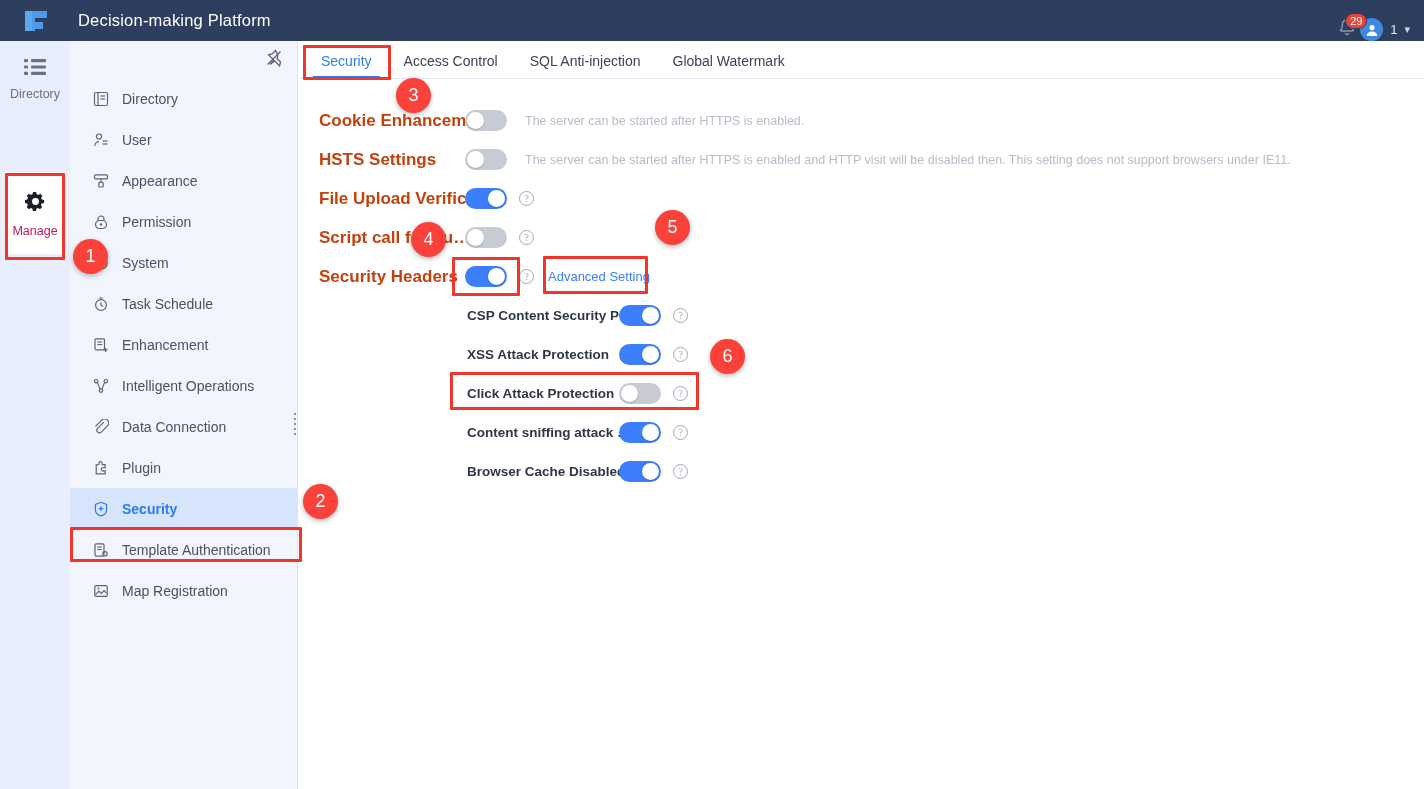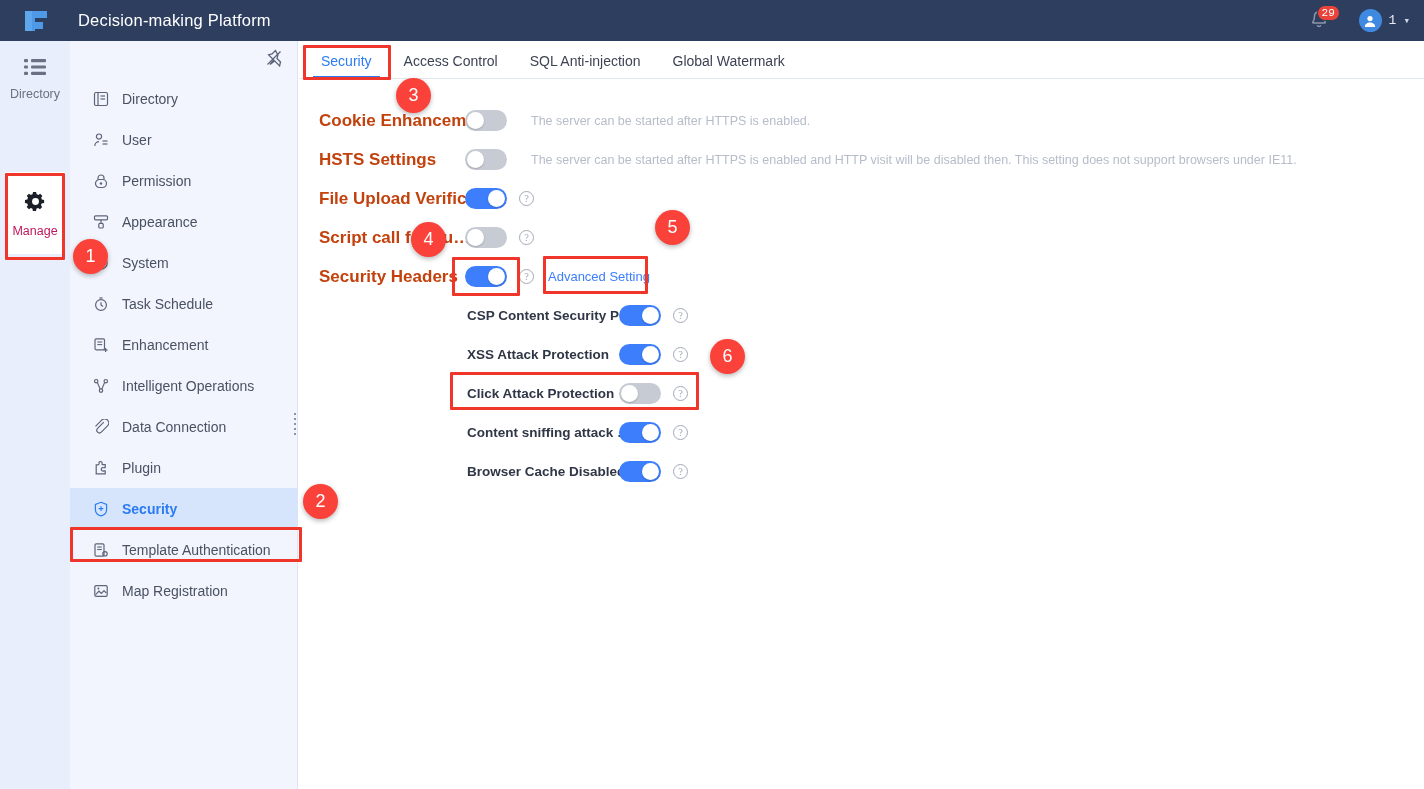--- a/index.html
+++ b/index.html
@@ -15,21 +15,21 @@
   .topbar {
     position: absolute; left: 0; top: 0; width: 1424px; height: 41px;
     background: #2d3e5f; display: flex; align-items: center;
   }
   .logo-box { width: 36px; height: 41px; display: flex; align-items: center; justify-content: center; margin-left: 18px; }
   .logo-mark { width: 26px; height: 24px; }
   .app-title {
     color: #ffffff; font-size: 16.5px; margin-left: 24px; letter-spacing: .2px; white-space: nowrap;
   }
   .topbar-right {
-    position: absolute; right: 14px; top: 0; height: 41px; display: flex; align-items: center; gap: 28px; font-family: Liberation Mono, monospace;
+    position: absolute; right: 14px; top: 0; height: 41px; display: flex; align-items: flex-end; gap: 1px;
   }
   .bell-wrap { position: relative; width: 22px; height: 24px; }
   .bell-badge {
     position: absolute; left: 8px; top: -4px;
     background: #e8443a; color: #fff; font-size: 11px; line-height: 15px;
     min-width: 22px; height: 16px; border-radius: 9px; text-align: center; padding: 0 4px;
     border: 1px solid #2d3e5f;
   }
   .user-wrap { display: flex; align-items: center; gap: 7px; }
   .avatar {
@@ -94,21 +94,21 @@
   .tab.active { color: #2b7cf3; }
   .tab.active::after {
     content: ""; position: absolute; left: 8px; right: 8px; bottom: 0; height: 2.5px; background: #2b7cf3;
   }
 
   .panel { padding: 22px 0 0 20px; }
   .row { display: flex; align-items: center; height: 39px; }
   .row-label {
     width: 146px; font-size: 17px; color: #c2410c; font-weight: bold; white-space: nowrap;
   }
-  .row-desc { font-size: 12.5px; color: #b6bcc9; white-space: nowrap; margin-left: 24px; }
+  .row-desc { font-size: 12.5px; color: #b6bcc9; white-space: nowrap; margin-left: 18px; }
 
   .toggle {
     width: 42px; height: 21px; border-radius: 11px; background: #c7cbd4; position: relative;
     cursor: pointer; flex: 0 0 auto;
   }
   .toggle .knob {
     position: absolute; top: 2px; left: 2px; width: 17px; height: 17px; border-radius: 50%;
     background: #fff; box-shadow: 0 1px 2px rgba(0,0,0,.18);
   }
   .toggle.on { background: #3c7efc; }
@@ -230,36 +230,36 @@
               <path d="M1.8 14c0-2.7 1.9-4.3 4.2-4.3" fill="none" stroke="#5d6479" stroke-width="1.2"></path>
               <line x1="9.5" y1="9" x2="14.5" y2="9" stroke="#5d6479" stroke-width="1.2"></line>
               <line x1="9.5" y1="12" x2="14.5" y2="12" stroke="#5d6479" stroke-width="1.2"></line>
             </svg>
           </span>
         <span class="nav-label">User</span>
       </div>
       <div class="nav-item">
         <span class="nav-ico">
             <svg width="16" height="16" viewBox="0 0 16 16">
+              <rect x="1.5" y="1.8" width="13" height="4" rx="1" fill="none" stroke="#5d6479" stroke-width="1.2"></rect>
+              <path d="M8 5.8v3.4" stroke="#5d6479" stroke-width="1.2" fill="none"></path>
+              <rect x="5.8" y="9.4" width="4.4" height="4.6" rx="1" fill="none" stroke="#5d6479" stroke-width="1.2"></rect>
+            </svg>
+          </span>
+        <span class="nav-label">Appearance</span>
+      </div>
+      <div class="nav-item">
+        <span class="nav-ico">
+            <svg width="16" height="16" viewBox="0 0 16 16">
               <rect x="2.5" y="6.5" width="11" height="8" rx="4" fill="none" stroke="#5d6479" stroke-width="1.2"></rect>
               <path d="M5 6.5V5a3 3 0 0 1 6 0v1.5" fill="none" stroke="#5d6479" stroke-width="1.2"></path>
               <circle cx="8" cy="10.5" r="1.2" fill="#5d6479"></circle>
             </svg>
           </span>
         <span class="nav-label">Permission</span>
-      </div>
-      <div class="nav-item">
-        <span class="nav-ico">
-            <svg width="16" height="16" viewBox="0 0 16 16">
-              <rect x="1.5" y="1.8" width="13" height="4" rx="1" fill="none" stroke="#5d6479" stroke-width="1.2"></rect>
-              <path d="M8 5.8v3.4" stroke="#5d6479" stroke-width="1.2" fill="none"></path>
-              <rect x="5.8" y="9.4" width="4.4" height="4.6" rx="1" fill="none" stroke="#5d6479" stroke-width="1.2"></rect>
-            </svg>
-          </span>
-        <span class="nav-label">Appearance</span>
       </div>
       <div class="nav-item">
         <span class="nav-ico">
             <svg width="16" height="16" viewBox="0 0 16 16">
               <circle cx="8" cy="8" r="6.2" fill="none" stroke="#5d6479" stroke-width="1.2"></circle>
               <circle cx="8" cy="8" r="2.2" fill="none" stroke="#5d6479" stroke-width="1.2"></circle>
             </svg>
           </span>
         <span class="nav-label">System</span>
       </div>

